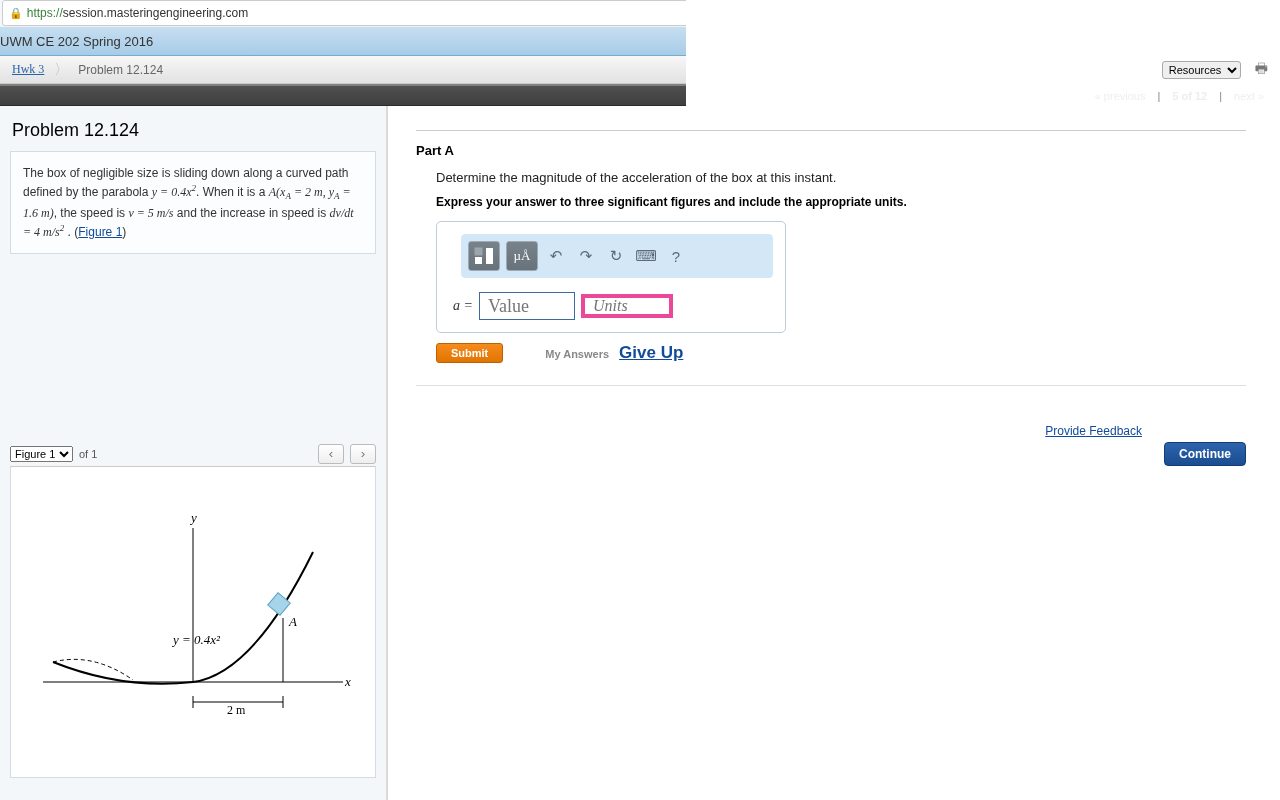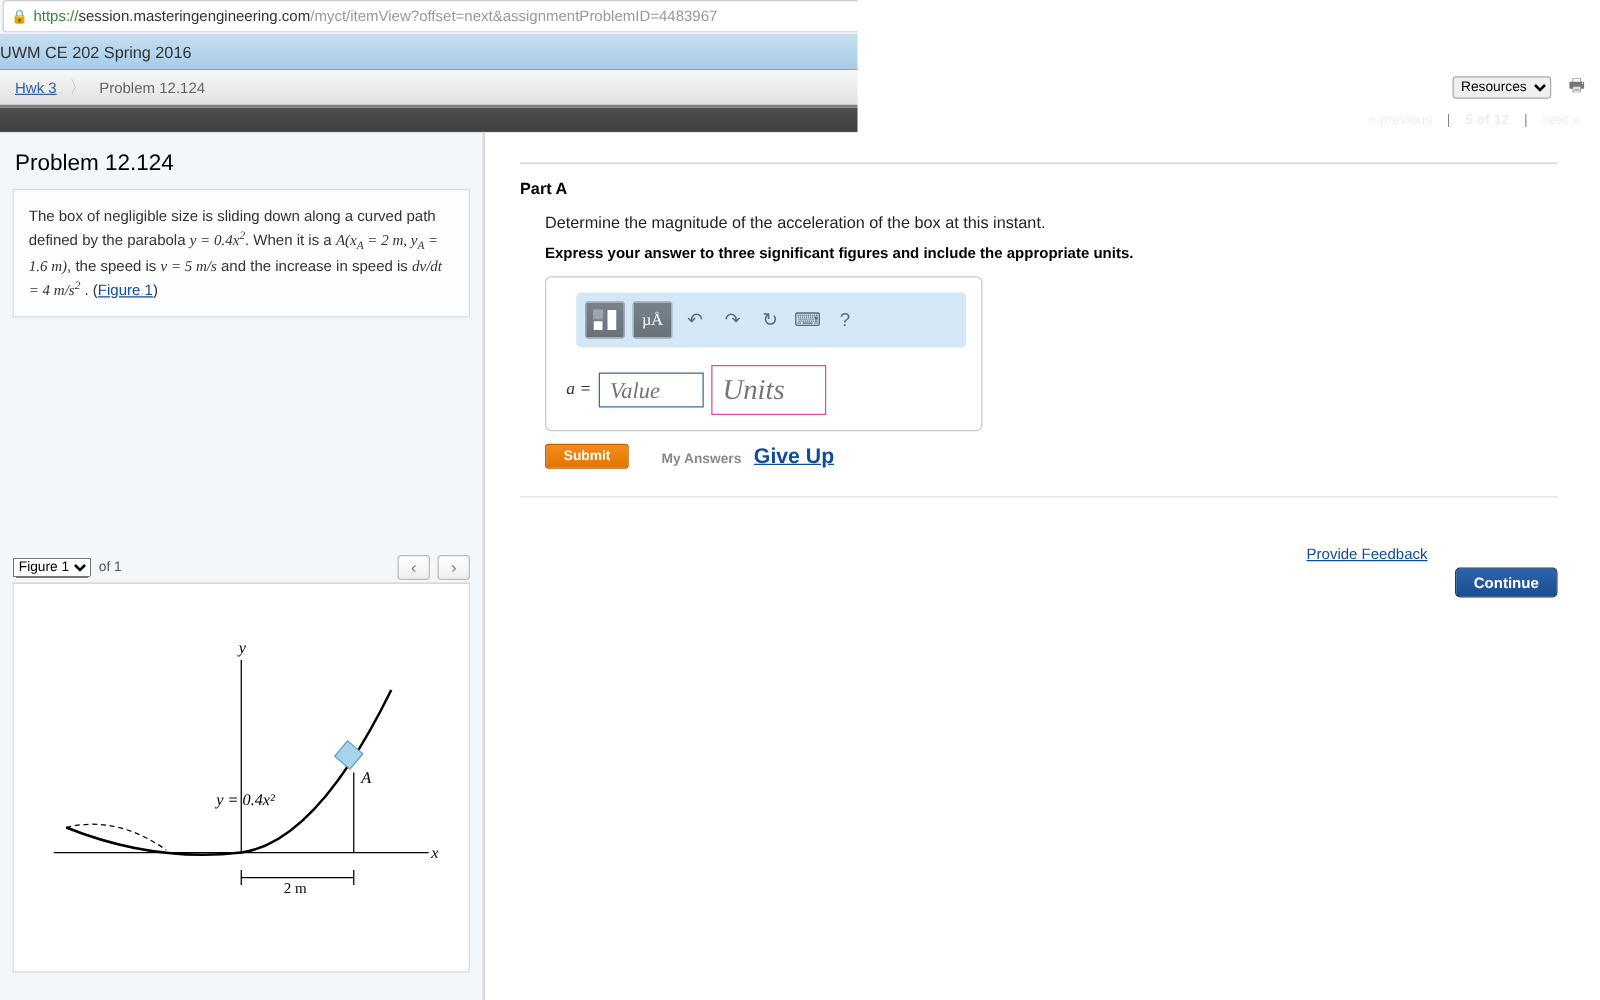--- a/index.html
+++ b/index.html
@@ -11,21 +11,21 @@
 .urlbar .https { color: #3a833a; }
 .urlbar .host { color: #333; }
 .urlbar .rest { color: #999; }
 
 
 .course-hdr { background: linear-gradient(#c6def0, #a7cce8); border-top: 1px solid #eaf3fa; border-bottom: 1px solid #7aa9ca; height: 30px; display: flex; align-items: center; padding: 0 0; font-size: 13px; color: #333; }
 .course-hdr .spacer { flex: 1; }
 
 
 .bc { background: linear-gradient(#f7f7f7, #e2e2e2); border-bottom: 1px solid #c9c9c9; height: 28px; display: flex; align-items: center; padding: 0 12px; font-size: 12px; color: #666; }
-.bc a { color: #2a63a8; text-decoration: underline; }
+.bc a { color: #2a63a8; text-decoration: underline; font-family: Liberation Serif, serif; }
 .bc .chev { color: #bbb; margin: 0 10px; font-size: 14px; }
 .bc .spacer { flex: 1; }
 .bc select { font-size: 11px; }
 .bc .print { margin-left: 14px; color: #777; font-size: 14px; }
 
 
 .navdark { background: linear-gradient(#4f4f4f, #3f3f3f); border-top: 2px solid #808080; border-bottom: 1px solid #2a2a2a; height: 22px; display: flex; align-items: center; justify-content: flex-end; padding: 0 10px; color: #eee; font-size: 11px; }
 .navdark span { margin: 0 6px; }
 .navdark .sep2 { color: #888; }
 
@@ -56,40 +56,39 @@
 .instr { margin-left: 20px; font-size: 13px; margin-bottom: 10px; color: #222; }
 .instr2 { margin-left: 20px; font-size: 12px; font-weight: bold; margin-bottom: 12px; }
 
 .ans-outer { margin-left: 20px; border: 1px solid #c0ccd6; border-radius: 5px; width: 350px; padding: 12px; background: #fff; }
 .toolbar { background: #d4e7f7; border: 1px solid #d4e7f7; border-radius: 4px; padding: 6px; display: flex; gap: 6px; align-items: center; margin-left: 12px; }
 .tb-btn { height: 30px; min-width: 32px; border: 1px solid #9daab5; border-radius: 3px; background: linear-gradient(#78828b,#68727b); color: #fff; display: flex; align-items: center; justify-content: center; font-size: 13px; cursor: pointer; }
 .tb-ico { width: 24px; height: 24px; display: flex; align-items: center; justify-content: center; color: #5a6b7a; cursor: pointer; font-size: 15px; }
 
 .input-row { display: flex; align-items: center; gap: 6px; margin-top: 14px; }
 .var { font-family: "Times New Roman", serif; font-style: italic; font-size: 14px; color: #333; margin-left: 4px; }
-.vin { width: 84px; height: 28px; border: 1px solid #3d6aa0; font-family: "Times New Roman", serif; font-style: italic; font-size: 18px; color: #999; padding: 0 8px; }
-.uin { width: 92px; height: 40px; border: 1px solid #ec4899; font-family: "Times New Roman", serif; font-style: italic; font-size: 23px; color: #999; padding: 0 8px; }
+.vin { width: 96px; height: 28px; border: 1px solid #3d6aa0; font-family: "Times New Roman", serif; font-size: 18px; color: #999; padding: 0 8px; }
+.uin { width: 92px; height: 24px; border: 4px solid #ec4899; font-family: "Times New Roman", serif; font-style: italic; font-size: 16px; color: #999; padding: 0 8px; }
 
-.actions { margin: 10px 0 0 20px; display: flex; align-items: flex-start; gap: 26px; }
+.actions { margin: 10px 0 0 20px; display: flex; align-items: flex-start; gap: 42px; }
 .submit { background: linear-gradient(#f68b1e,#e07500); border: 1px solid #c05f00; color: #fff; font-weight: bold; font-size: 11px; border-radius: 3px; padding: 3px 14px; cursor: pointer; }
 .mya { color: #888; font-weight: bold; font-size: 11px; }
 .gu { color: #114b9b; font-weight: bold; font-size: 17px; text-decoration: underline; cursor: pointer; }
 
 .foot { display: flex; justify-content: flex-end; align-items: center; gap: 22px; margin-top: 22px; border-top: 1px solid #e0e0e0; padding-top: 10px; }
 .pf { color: #114b9b; text-decoration: underline; font-size: 12px; cursor: pointer; }
 .cont { background: linear-gradient(#2c64ad,#1b4d90); border: 1px solid #143c73; color: #fff; font-weight: bold; font-size: 12px; border-radius: 4px; padding: 4px 14px; cursor: pointer; margin-top: 46px; }
 </style>
 </head>
 <body>
 
 <div class="urlbar">
   <span class="lock">🔒</span>
   <span class="https">https://</span>
     <span class="host">session.masteringengineering.com</span>
-    <span class="rest">/myct/itemView?offset=next&amp;assignmentProblemID=4483967</span>
 </div>
 
 <div class="course-hdr">
   <span>UWM CE 202 Spring 2016</span>
   <span class="spacer"></span>
   <span class="right">
     
     
     
     

